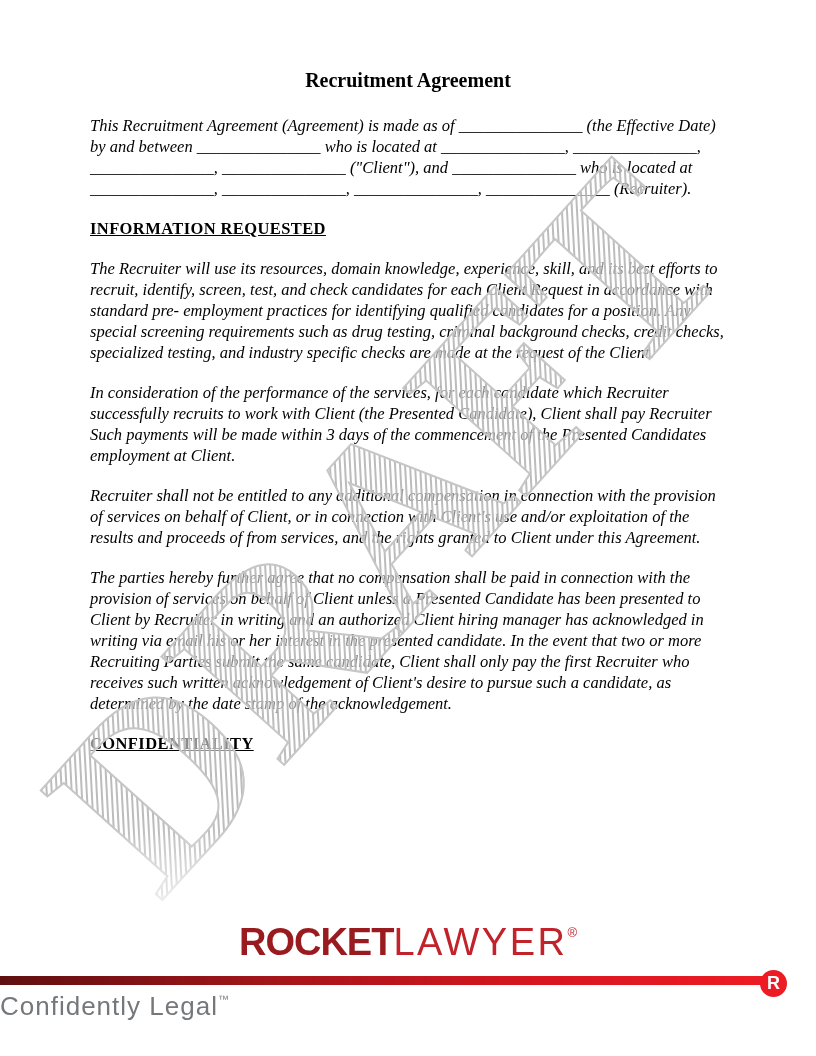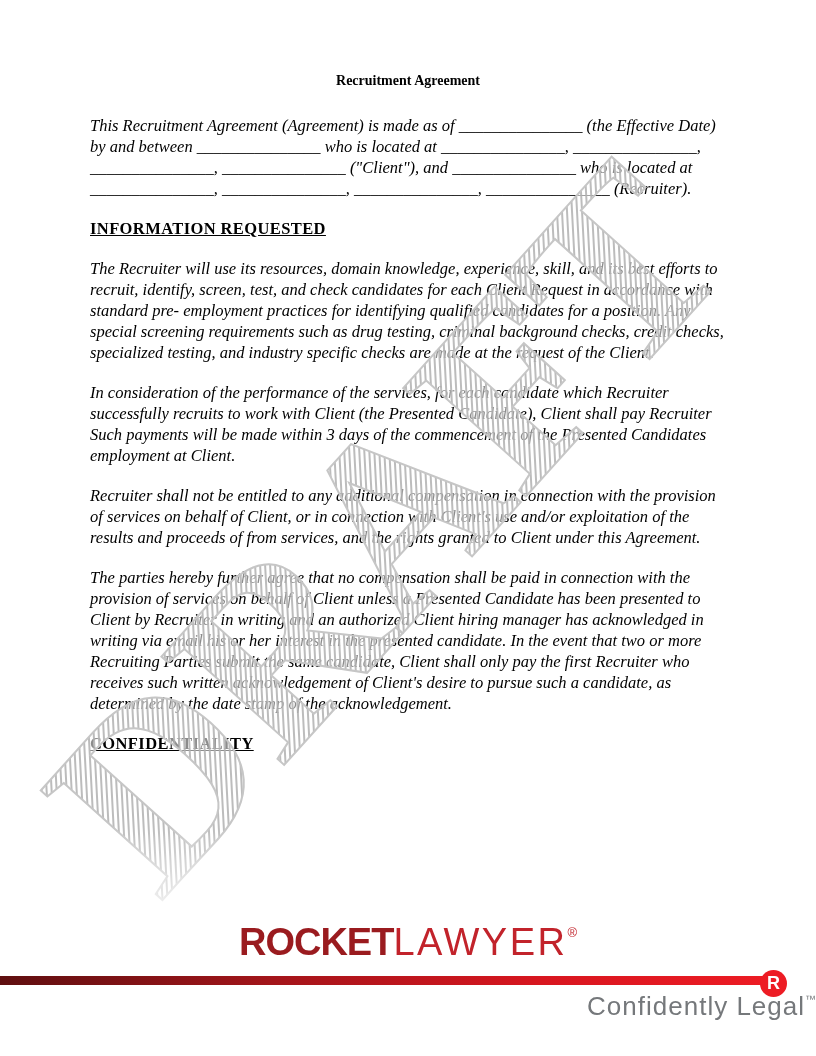--- a/index.html
+++ b/index.html
@@ -12,21 +12,21 @@
     color:#000000;
   }
   .doc {
     position:absolute;
     left:90px; top:70px; width:636px;
     font-size:16.5px; line-height:21px;
   }
   .doc-title {
     margin:0 0 24px 0;
     text-align:center;
-    font-size:14px; font-weight:bold;
+    font-size:20px; font-weight:bold;
   }
   .para { margin:0 0 19px 0;font-style:italic; }
   .heading {
     margin:12px 0 19px 0;
     font-size:16.5px; font-weight:bold;
     text-decoration:underline;
     letter-spacing:0.4px;
   }
   .watermark {
     position:absolute; left:0; top:0;
@@ -70,21 +70,21 @@
     position:absolute; top:970px; left:760px;
     width:27px; height:27px; border-radius:50%;
     background:#ed1c24; color:#ffffff;
     font-family:"Liberation Sans", sans-serif;
     font-weight:bold; font-size:18px;
     display:flex; align-items:center; justify-content:center;
     z-index:4;
   }
   .tagline {
     position:absolute; top:991px; left:0; width:100%;
-    text-align:right;
+    text-align:left;
     font-family:"Liberation Sans", sans-serif;
     font-size:26px; letter-spacing:1px;
     color:#75787b;
     z-index:3;
   }
   .tagline-tm { font-size:11px; vertical-align:12px; letter-spacing:0; }
 </style>
 </head>
 <body>
 

